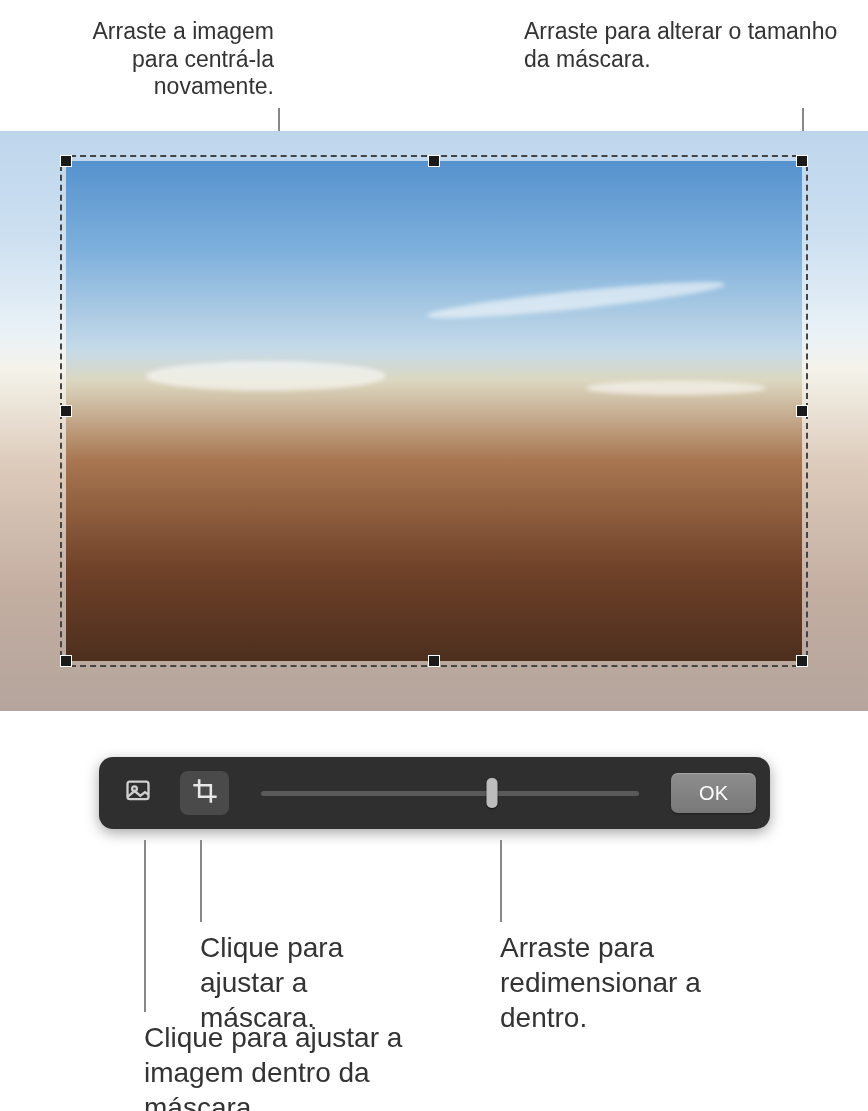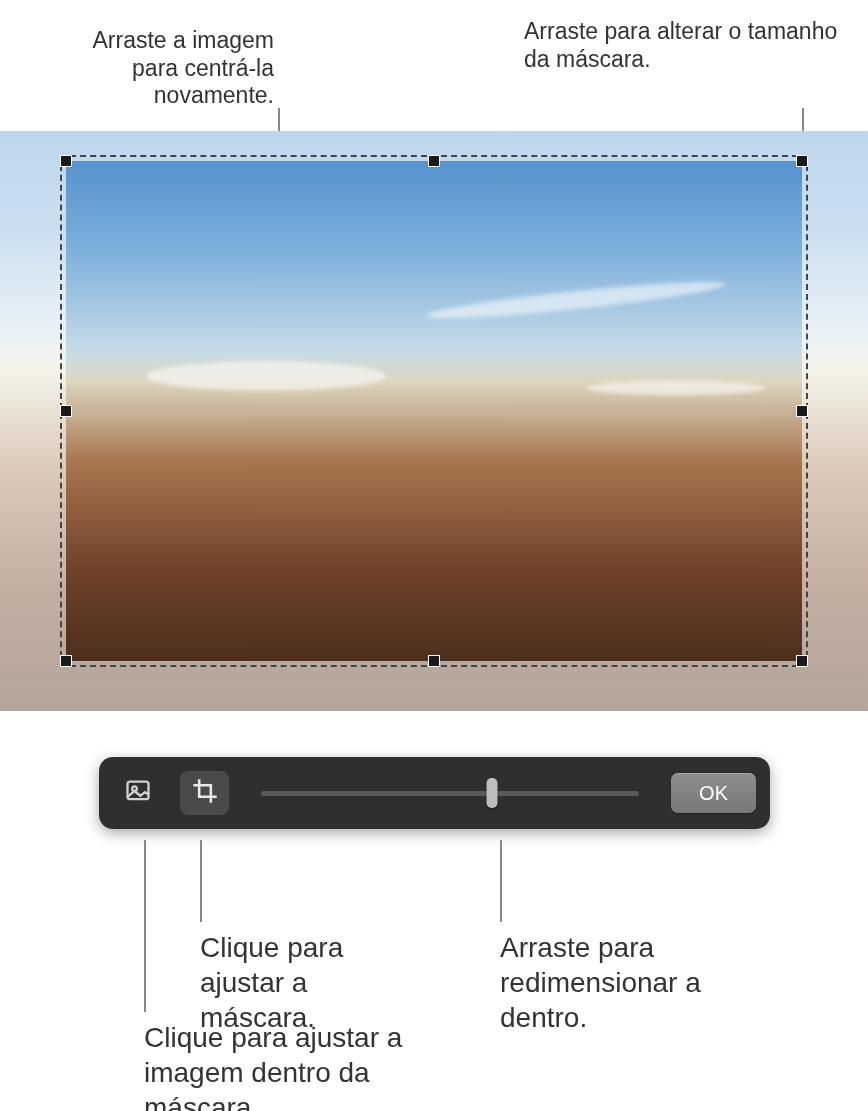--- a/index.html
+++ b/index.html
@@ -17,21 +17,20 @@
       position: absolute;
       color: #333;
       font-size: 23px;
       line-height: 1.2;
     }
     .callout.top-left {
       top: 18px;
       left: 64px;
       width: 210px;
       text-align: right;
-      margin-top: 9px;
     }
     .callout.top-right {
       top: 18px;
       right: 24px;
       width: 320px;
       text-align: left;
     }
     .callout-line {
       position: absolute;
       background: #888;

